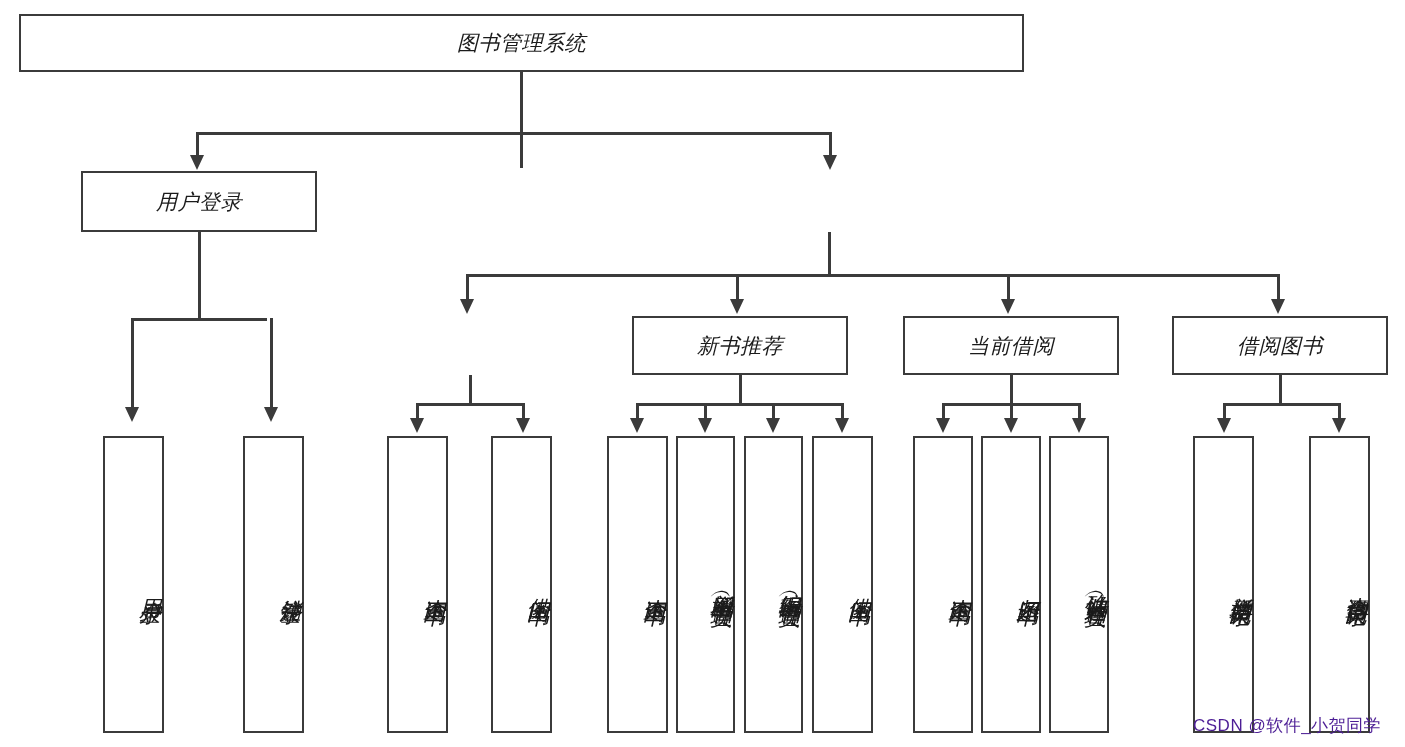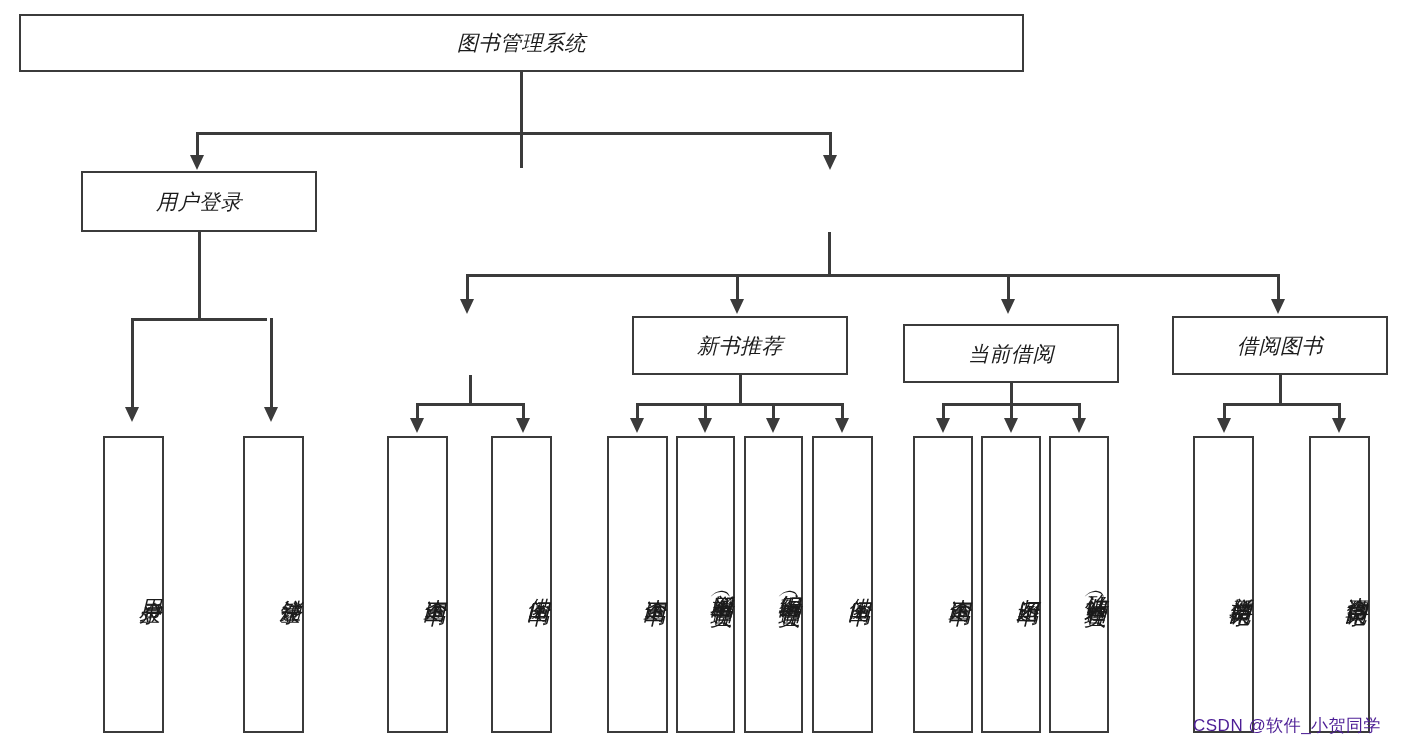--- a/index.html
+++ b/index.html
@@ -112,21 +112,21 @@
   <div class="edge v" style="left:736px; top:274px; height:28px;"></div>
   <div class="arrow" style="left:730px; top:299px;"></div>
   <div class="edge v" style="left:1007px; top:274px; height:28px;"></div>
   <div class="arrow" style="left:1001px; top:299px;"></div>
   <div class="edge v" style="left:1277px; top:274px; height:28px;"></div>
   <div class="arrow" style="left:1271px; top:299px;"></div>
 
 
   <div class="node horizontal" style="left:632px; top:316px; width:216px; height:59px;">新书推荐</div>
 
-  <div class="node horizontal" style="left:903px; top:316px; width:216px; height:59px;margin-top:8px;">当前借阅</div>
+  <div class="node horizontal" style="left:903px; top:316px; width:216px; height:59px;">当前借阅</div>
 
   <div class="node horizontal" style="left:1172px; top:316px; width:216px; height:59px;">借阅图书</div>
 
   <div class="edge v" style="left:469px; top:375px; height:30px;"></div>
   <div class="edge h" style="left:416px; top:403px; width:108px;"></div>
   <div class="edge v" style="left:416px; top:403px; height:18px;"></div>
   <div class="arrow" style="left:410px; top:418px;"></div>
   <div class="edge v" style="left:522px; top:403px; height:18px;"></div>
   <div class="arrow" style="left:516px; top:418px;"></div>
 

